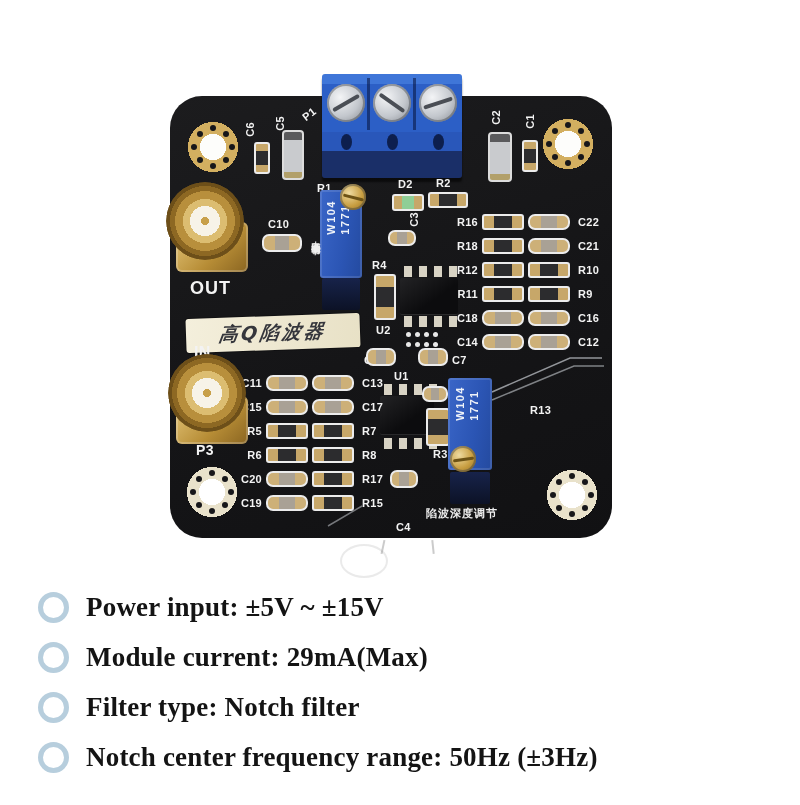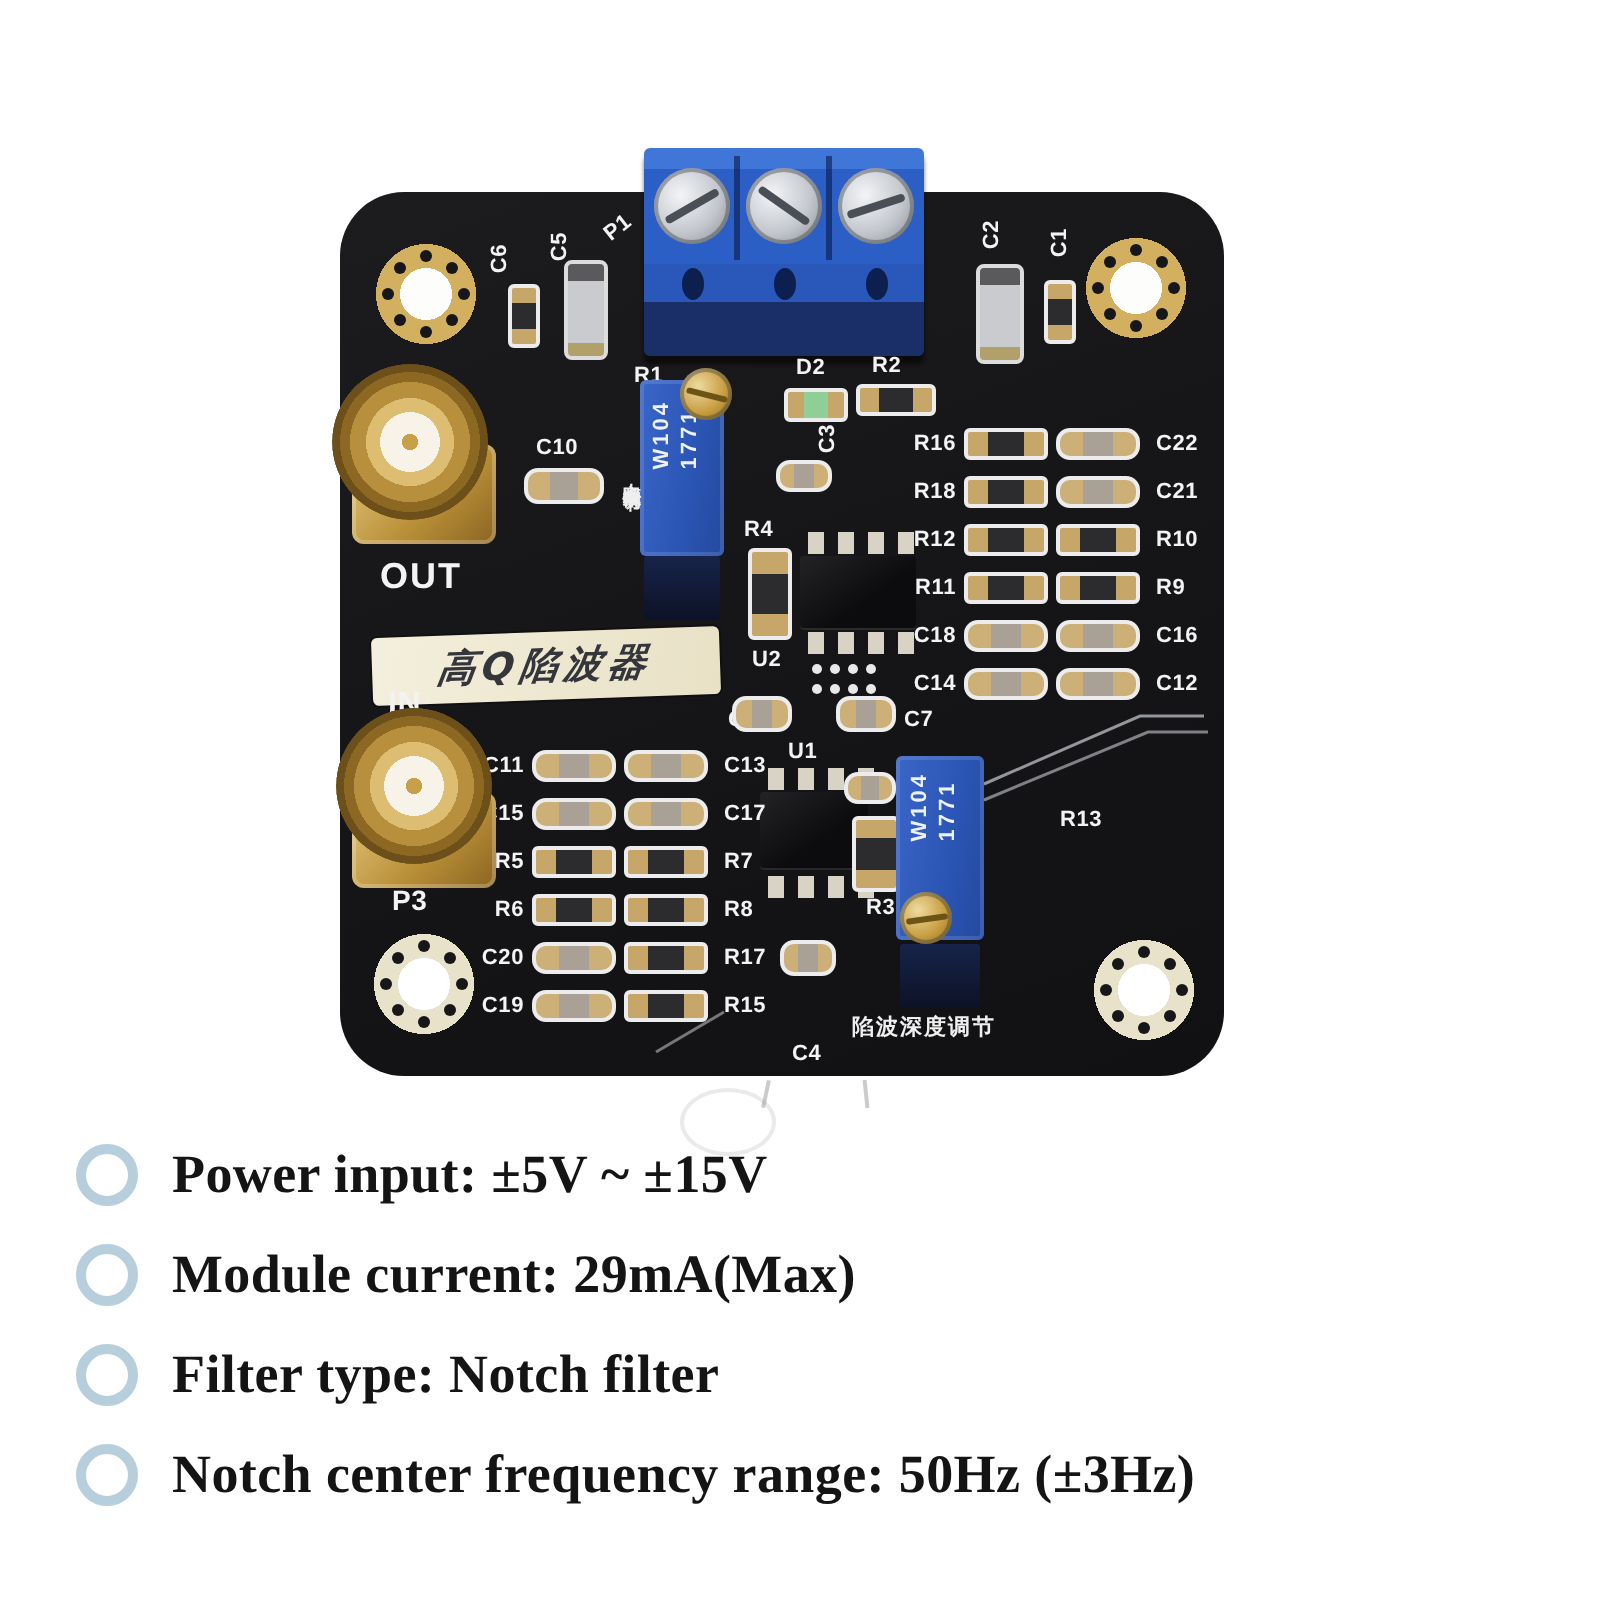--- a/index.html
+++ b/index.html
@@ -72,21 +72,21 @@
   
   .sticker{position:absolute;border-radius:3px;transform:rotate(-2deg);display:flex;align-items:center;justify-content:center;
         background:linear-gradient(100deg,#f4efdc,#e8e1c6);box-shadow:0 0 0 1px rgba(0,0,0,.25);}
   .sticker span{font:italic 700 19px "DejaVu Sans",sans-serif;transform:skewX(-10deg);letter-spacing:3px;color:#35363c;}
   .cn{font-weight:700;color:#efefef;}
   .cn.vtxt{writing-mode:vertical-rl;font-size:9px;letter-spacing:1px;}
   
   .wm{position:absolute;color:rgba(130,130,130,.35);}
   .wm-tick{position:absolute;width:2px;height:14px;background:rgba(140,140,140,.45);}
   
-  .specs{position:absolute;left:38px;top:572px;width:744px;display:flex;flex-direction:column;gap:20px;}
+  .specs{position:absolute;left:38px;top:592px;width:744px;display:flex;flex-direction:column;gap:20px;}
   .spec{display:flex;align-items:center;gap:17px;height:30px;}
   .bullet{width:21px;height:21px;border:5px solid #b7cedd;border-radius:50%;background:#fff;flex-shrink:0;box-sizing:content-box;}
   .spec-text{font:700 27px "Liberation Serif",serif;color:#141414;letter-spacing:.2px;white-space:nowrap;}
 </style>
 </head>
 <body>
 
 <div class="stage">
 
   <div class="pcb">

